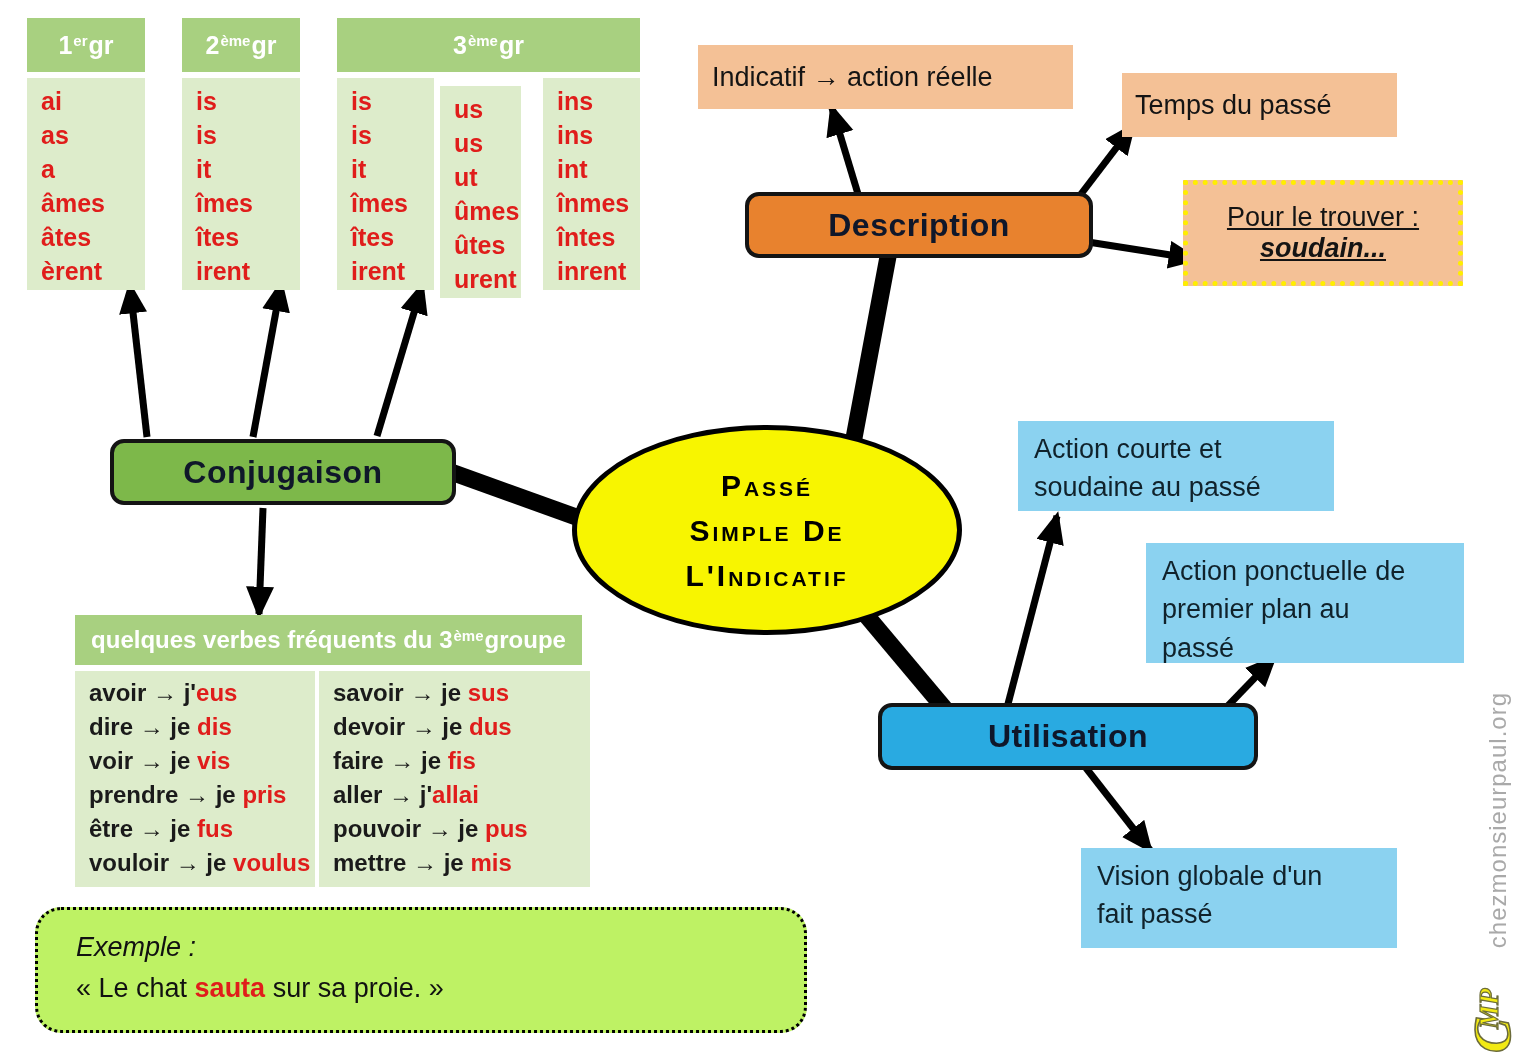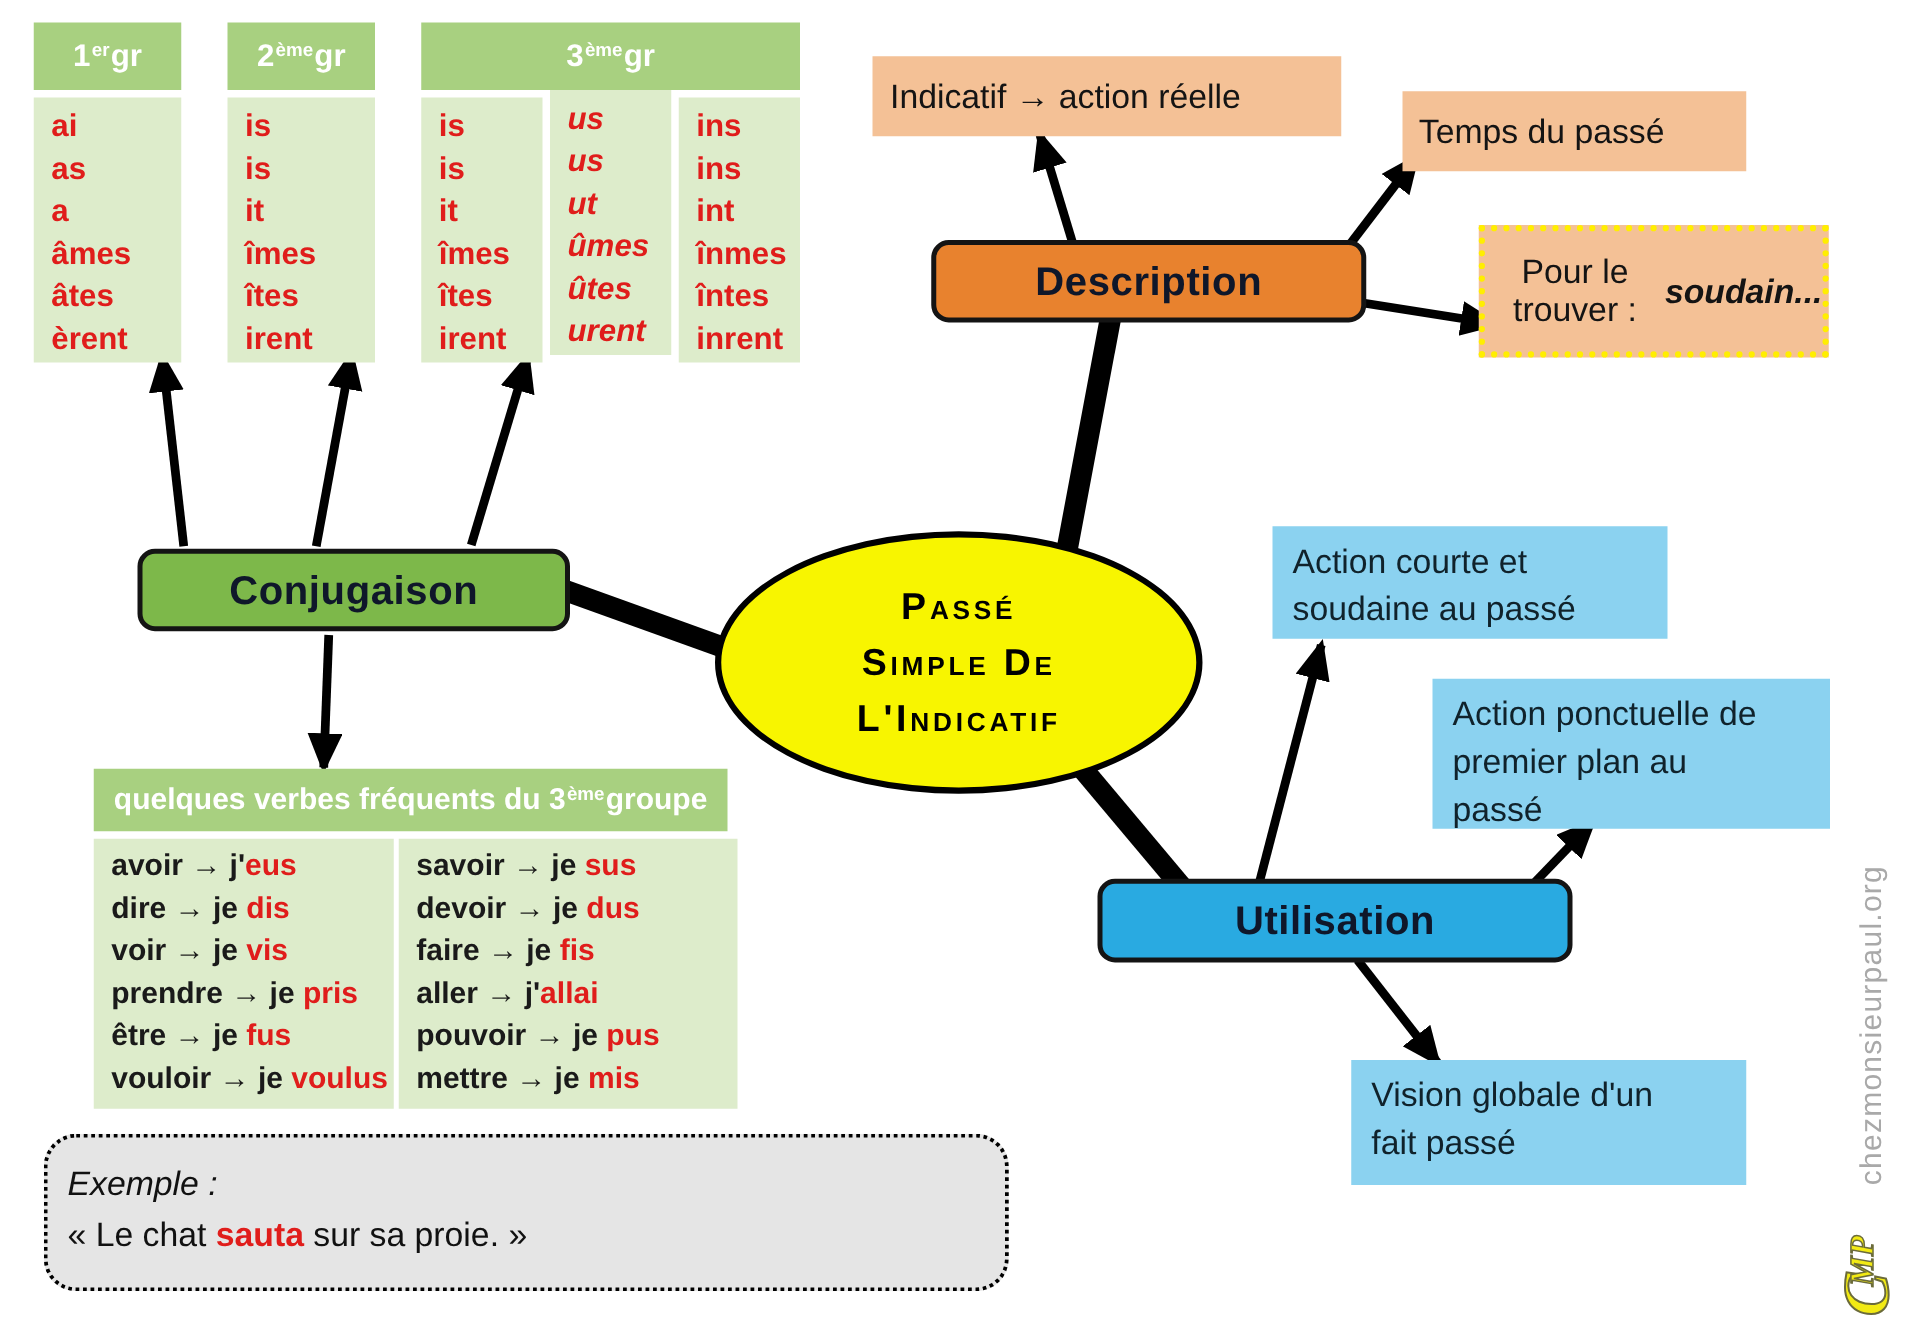--- a/index.html
+++ b/index.html
@@ -32,33 +32,33 @@
         border:5px solid #000;border-radius:50%;display:flex;flex-direction:column;align-items:center;
         justify-content:center;color:#000;font-weight:bold;font-size:30px;letter-spacing:3px;
         font-variant:small-caps;line-height:1.5;box-sizing:border-box;text-align:center;}
 
   
   .pbox{position:absolute;background:#f4c196;color:#141414;font-size:27px;display:flex;
         align-items:center;box-sizing:border-box;}
   #box-indicatif{left:698px;top:45px;width:375px;height:64px;padding-left:14px;}
   #box-temps{left:1122px;top:73px;width:275px;height:64px;padding-left:13px;}
   #box-trouver{left:1183px;top:180px;width:280px;height:106px;border:5px dotted #ffee00;
-        flex-direction:row;justify-content:center;text-align:center;}
+        flex-direction:column;justify-content:center;text-align:center;text-decoration:underline;}
   #box-trouver .l2{font-weight:bold;font-style:italic;}
 
   
   .bbox{position:absolute;background:#8bd2f0;color:#10222b;font-size:27px;line-height:1.42;
         padding:9px 12px 8px 16px;box-sizing:border-box;}
   #box-courte{left:1018px;top:421px;width:316px;height:90px;}
   #box-ponctuelle{left:1146px;top:543px;width:318px;height:120px;}
   #box-vision{left:1081px;top:848px;width:316px;height:100px;}
 
   
-  #example-box{position:absolute;left:35px;top:907px;width:772px;height:126px;background:#e5e5e5;
-        border:3px dotted #000;border-radius:26px;box-sizing:border-box;padding:17px 16px;
+  #example-box{position:absolute;left:35px;top:907px;width:772px;height:126px;background:#bef264;
+        border:3px dotted #000;border-radius:26px;box-sizing:border-box;padding:17px 38px;
         color:#111;font-size:27px;line-height:1.5;}
   #example-title{font-style:italic;}
   #example-highlight{color:#e01d1b;font-weight:bold;}
 
   
   #watermark{position:absolute;left:1484px;top:692px;writing-mode:vertical-rl;transform:rotate(180deg);
         color:#a9a9a9;font-size:24px;letter-spacing:1px;}
   #logo{position:absolute;left:1456px;top:983px;}
 </style>
 </head>
@@ -123,21 +123,21 @@
       <span> gr</span>
   </div>
   <div class="tbody" style="left:337px;top:78px;width:97px;">
     <div>is</div>
     <div>is</div>
     <div>it</div>
     <div>îmes</div>
     <div>îtes</div>
     <div>irent</div>
   </div>
-  <div class="tbody" style="left:440px;top:72px;width:97px;font-style:italic;">
+  <div class="tbody" style="left:440px;top:86px;width:81px;">
     <div>us</div>
     <div>us</div>
     <div>ut</div>
     <div>ûmes</div>
     <div>ûtes</div>
     <div>urent</div>
   </div>
   <div class="tbody" style="left:543px;top:78px;width:97px;">
     <div>ins</div>
     <div>ins</div>

